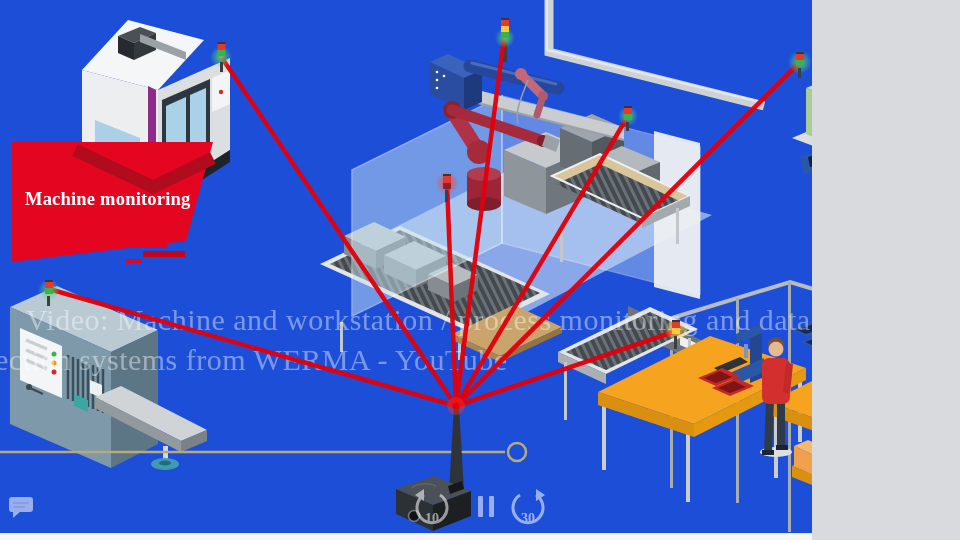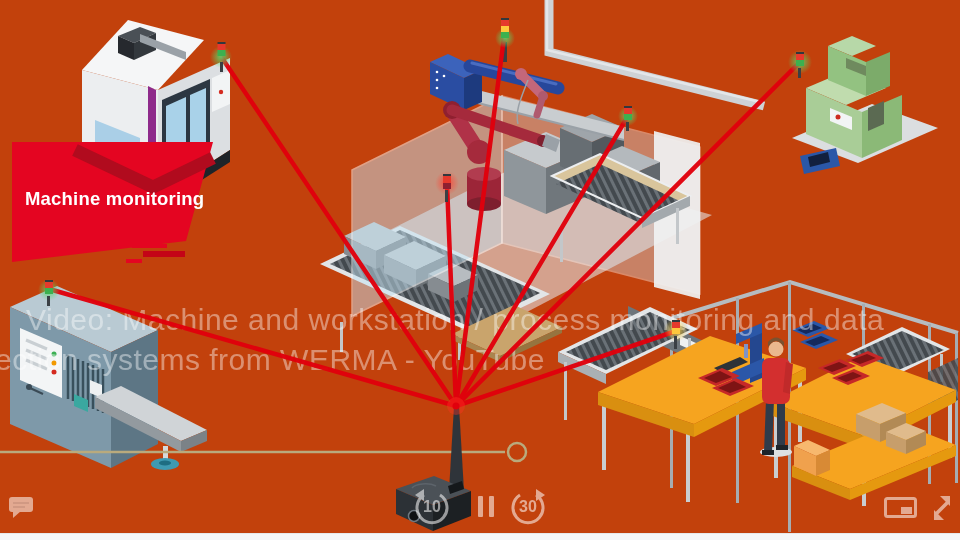--- a/index.html
+++ b/index.html
@@ -1,26 +1,26 @@
 <!DOCTYPE html>
 <html><head>
 <meta charset="utf-8">
 <style>
   html,body{margin:0;padding:0;background:#d8dadd;}
-  .stage{position:relative;width:960px;height:540px;background:#c2410c;overflow:hidden;
-         font-family:Liberation Sans, sans-serif;}
+  .stage{position:relative;width:812px;height:540px;background:#1d4ed8;overflow:hidden;
+         font-family:Liberation Serif, serif;}
   .stage svg{position:absolute;left:0;top:0;}
   .watermark{position:absolute;color:rgba(255,255,255,.42);font-size:30px;font-weight:400;
              letter-spacing:.5px;white-space:nowrap;pointer-events:none;}
   #wm1{left:26px;top:303px;}
   #wm2{left:-52px;top:343px;}
   .ctl{position:absolute;opacity:.55;color:#ffffff;}
   .ctl svg{position:static;display:block;}
-  .skip-label{position:absolute;left:0;top:0;width:100%;height:100%;display:flex;
-              align-items:center;justify-content:center;font-size:16px;font-weight:bold;color:#fff;}
+  .skip-label{position:absolute;left:0;top:12px;width:100%;height:100%;display:flex;
+              align-items:center;justify-content:center;font-size:14px;font-weight:bold;color:#fff;}
   .pausebars{display:flex;gap:6px;}
   .pausebars i{display:block;width:5px;height:21px;background:#fff;border-radius:1px;}
   .bottom-strip{position:absolute;left:0;top:533px;width:960px;height:7px;background:#f5f6f7;
                 border-top:1px solid #e6e8ea;}
 </style>
 </head>
 <body>
 
 <div class="stage">
 

